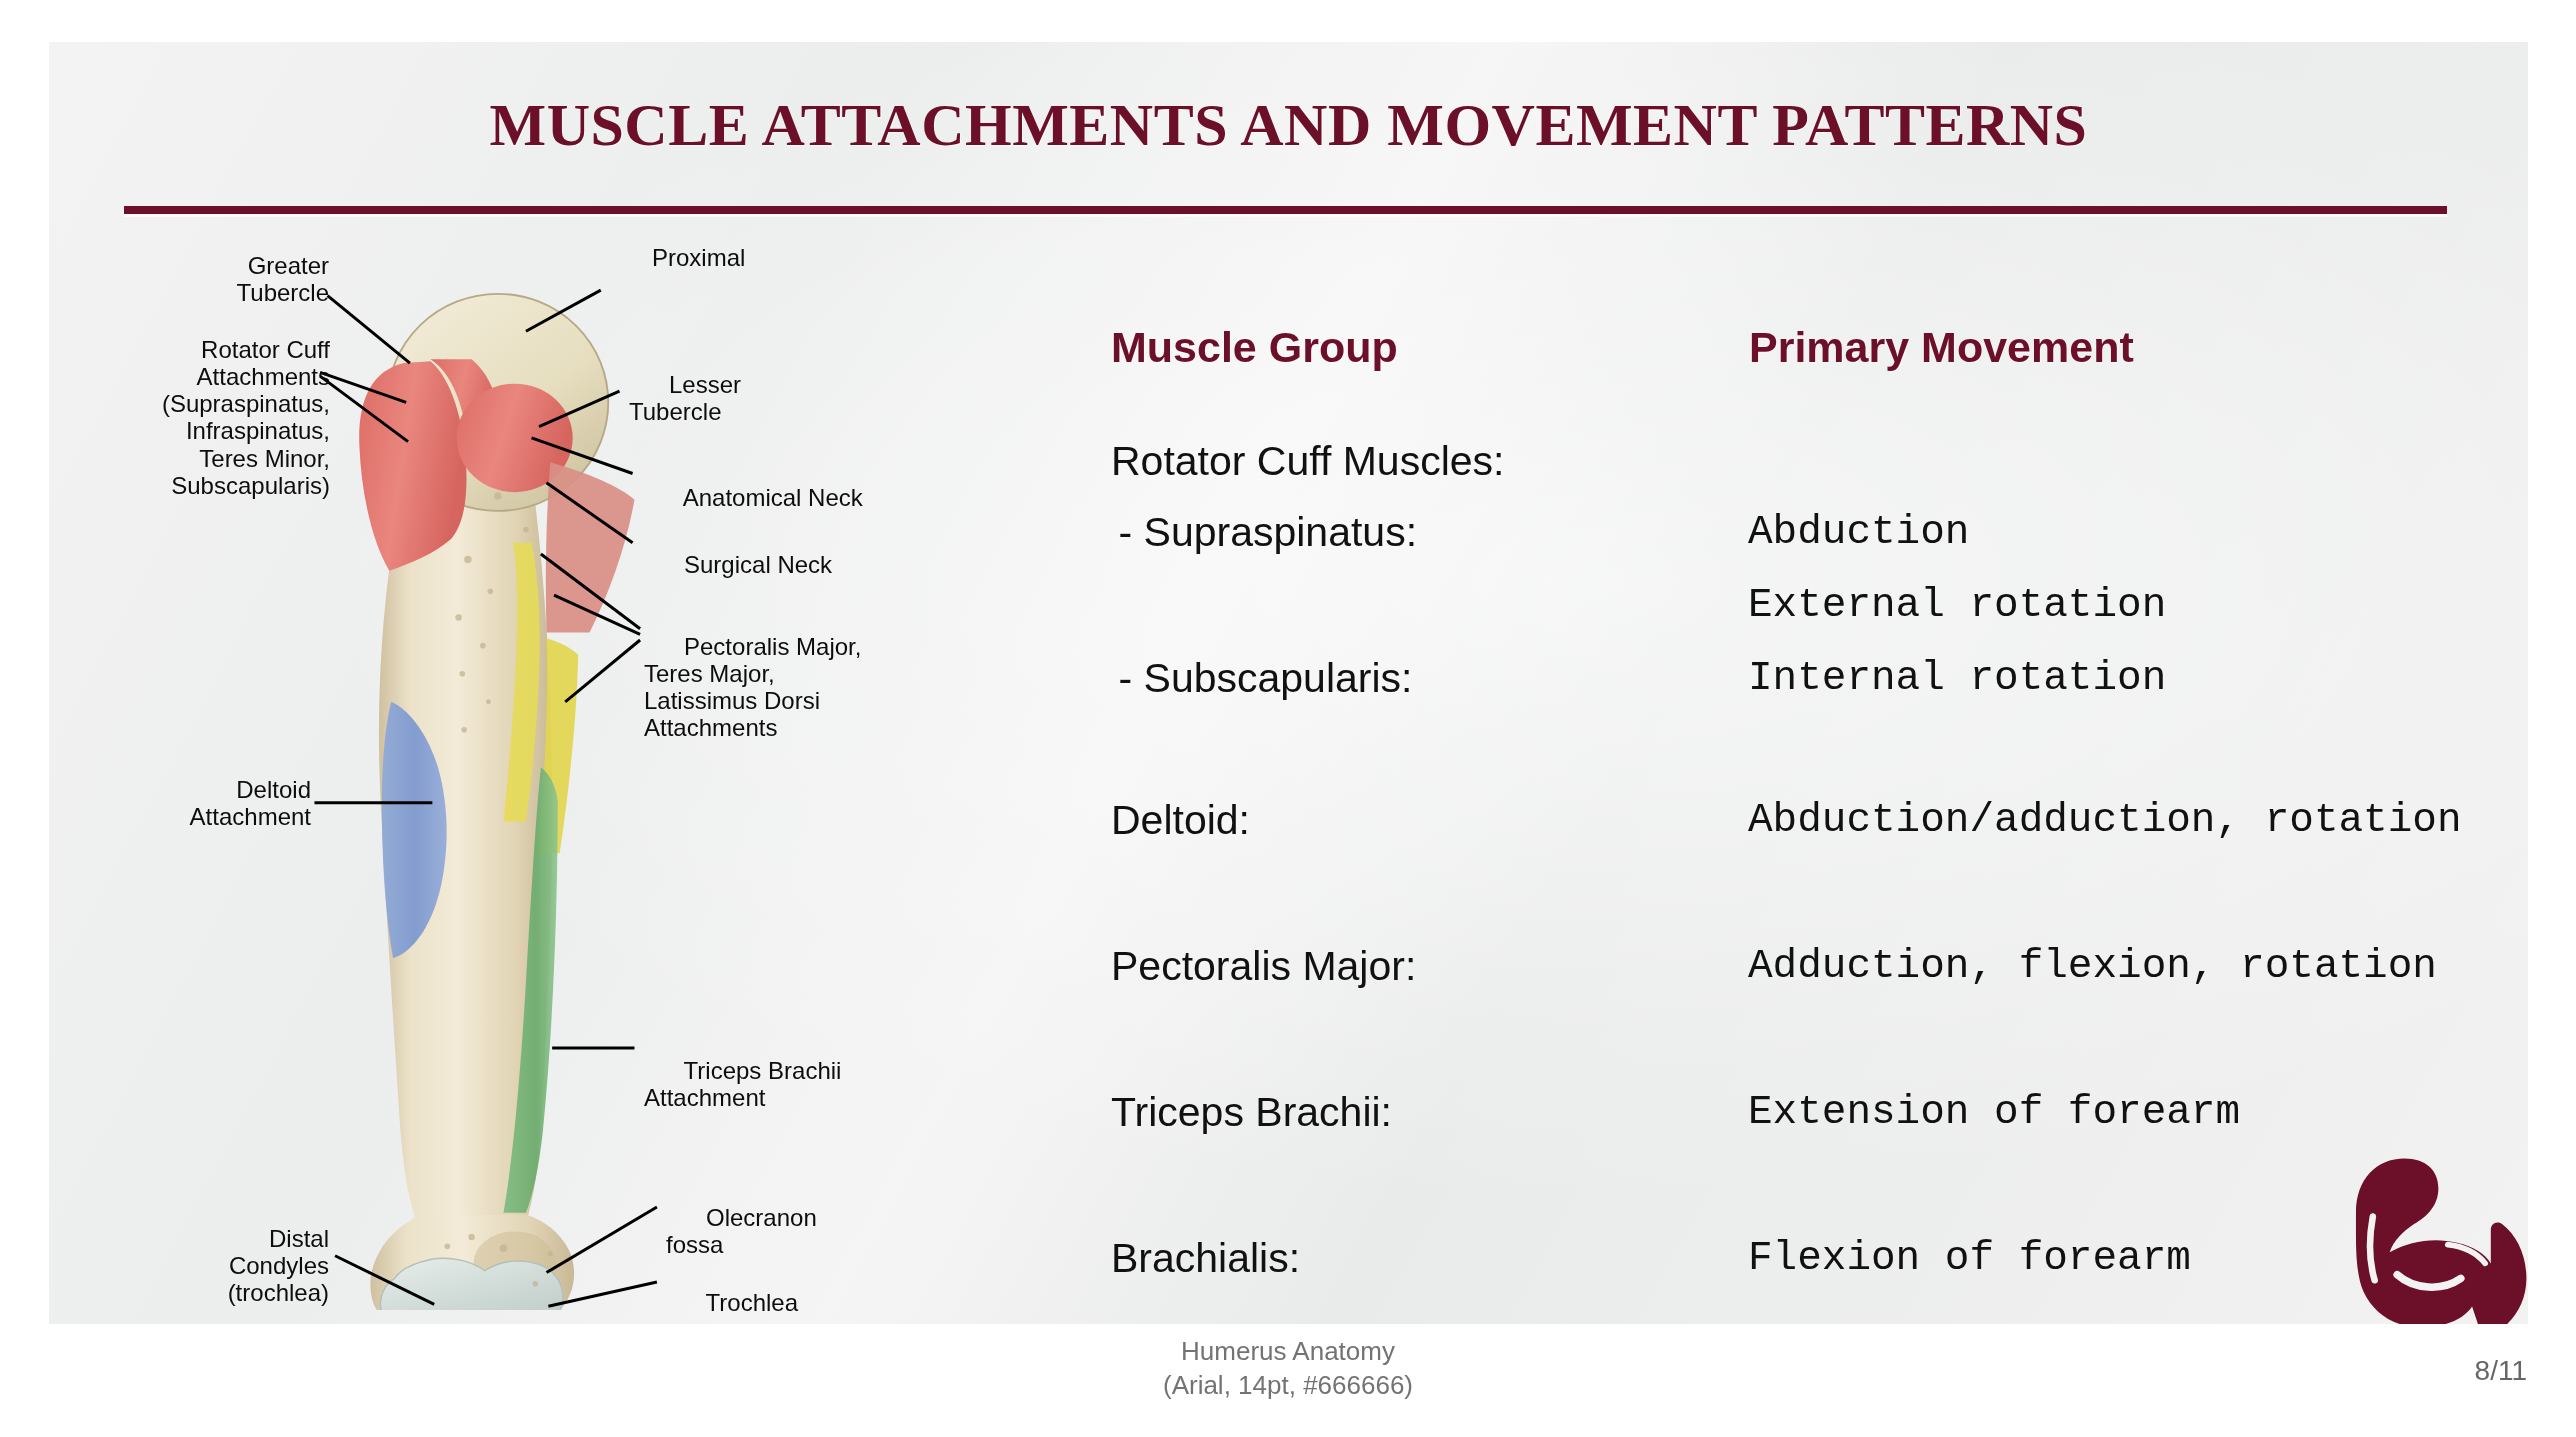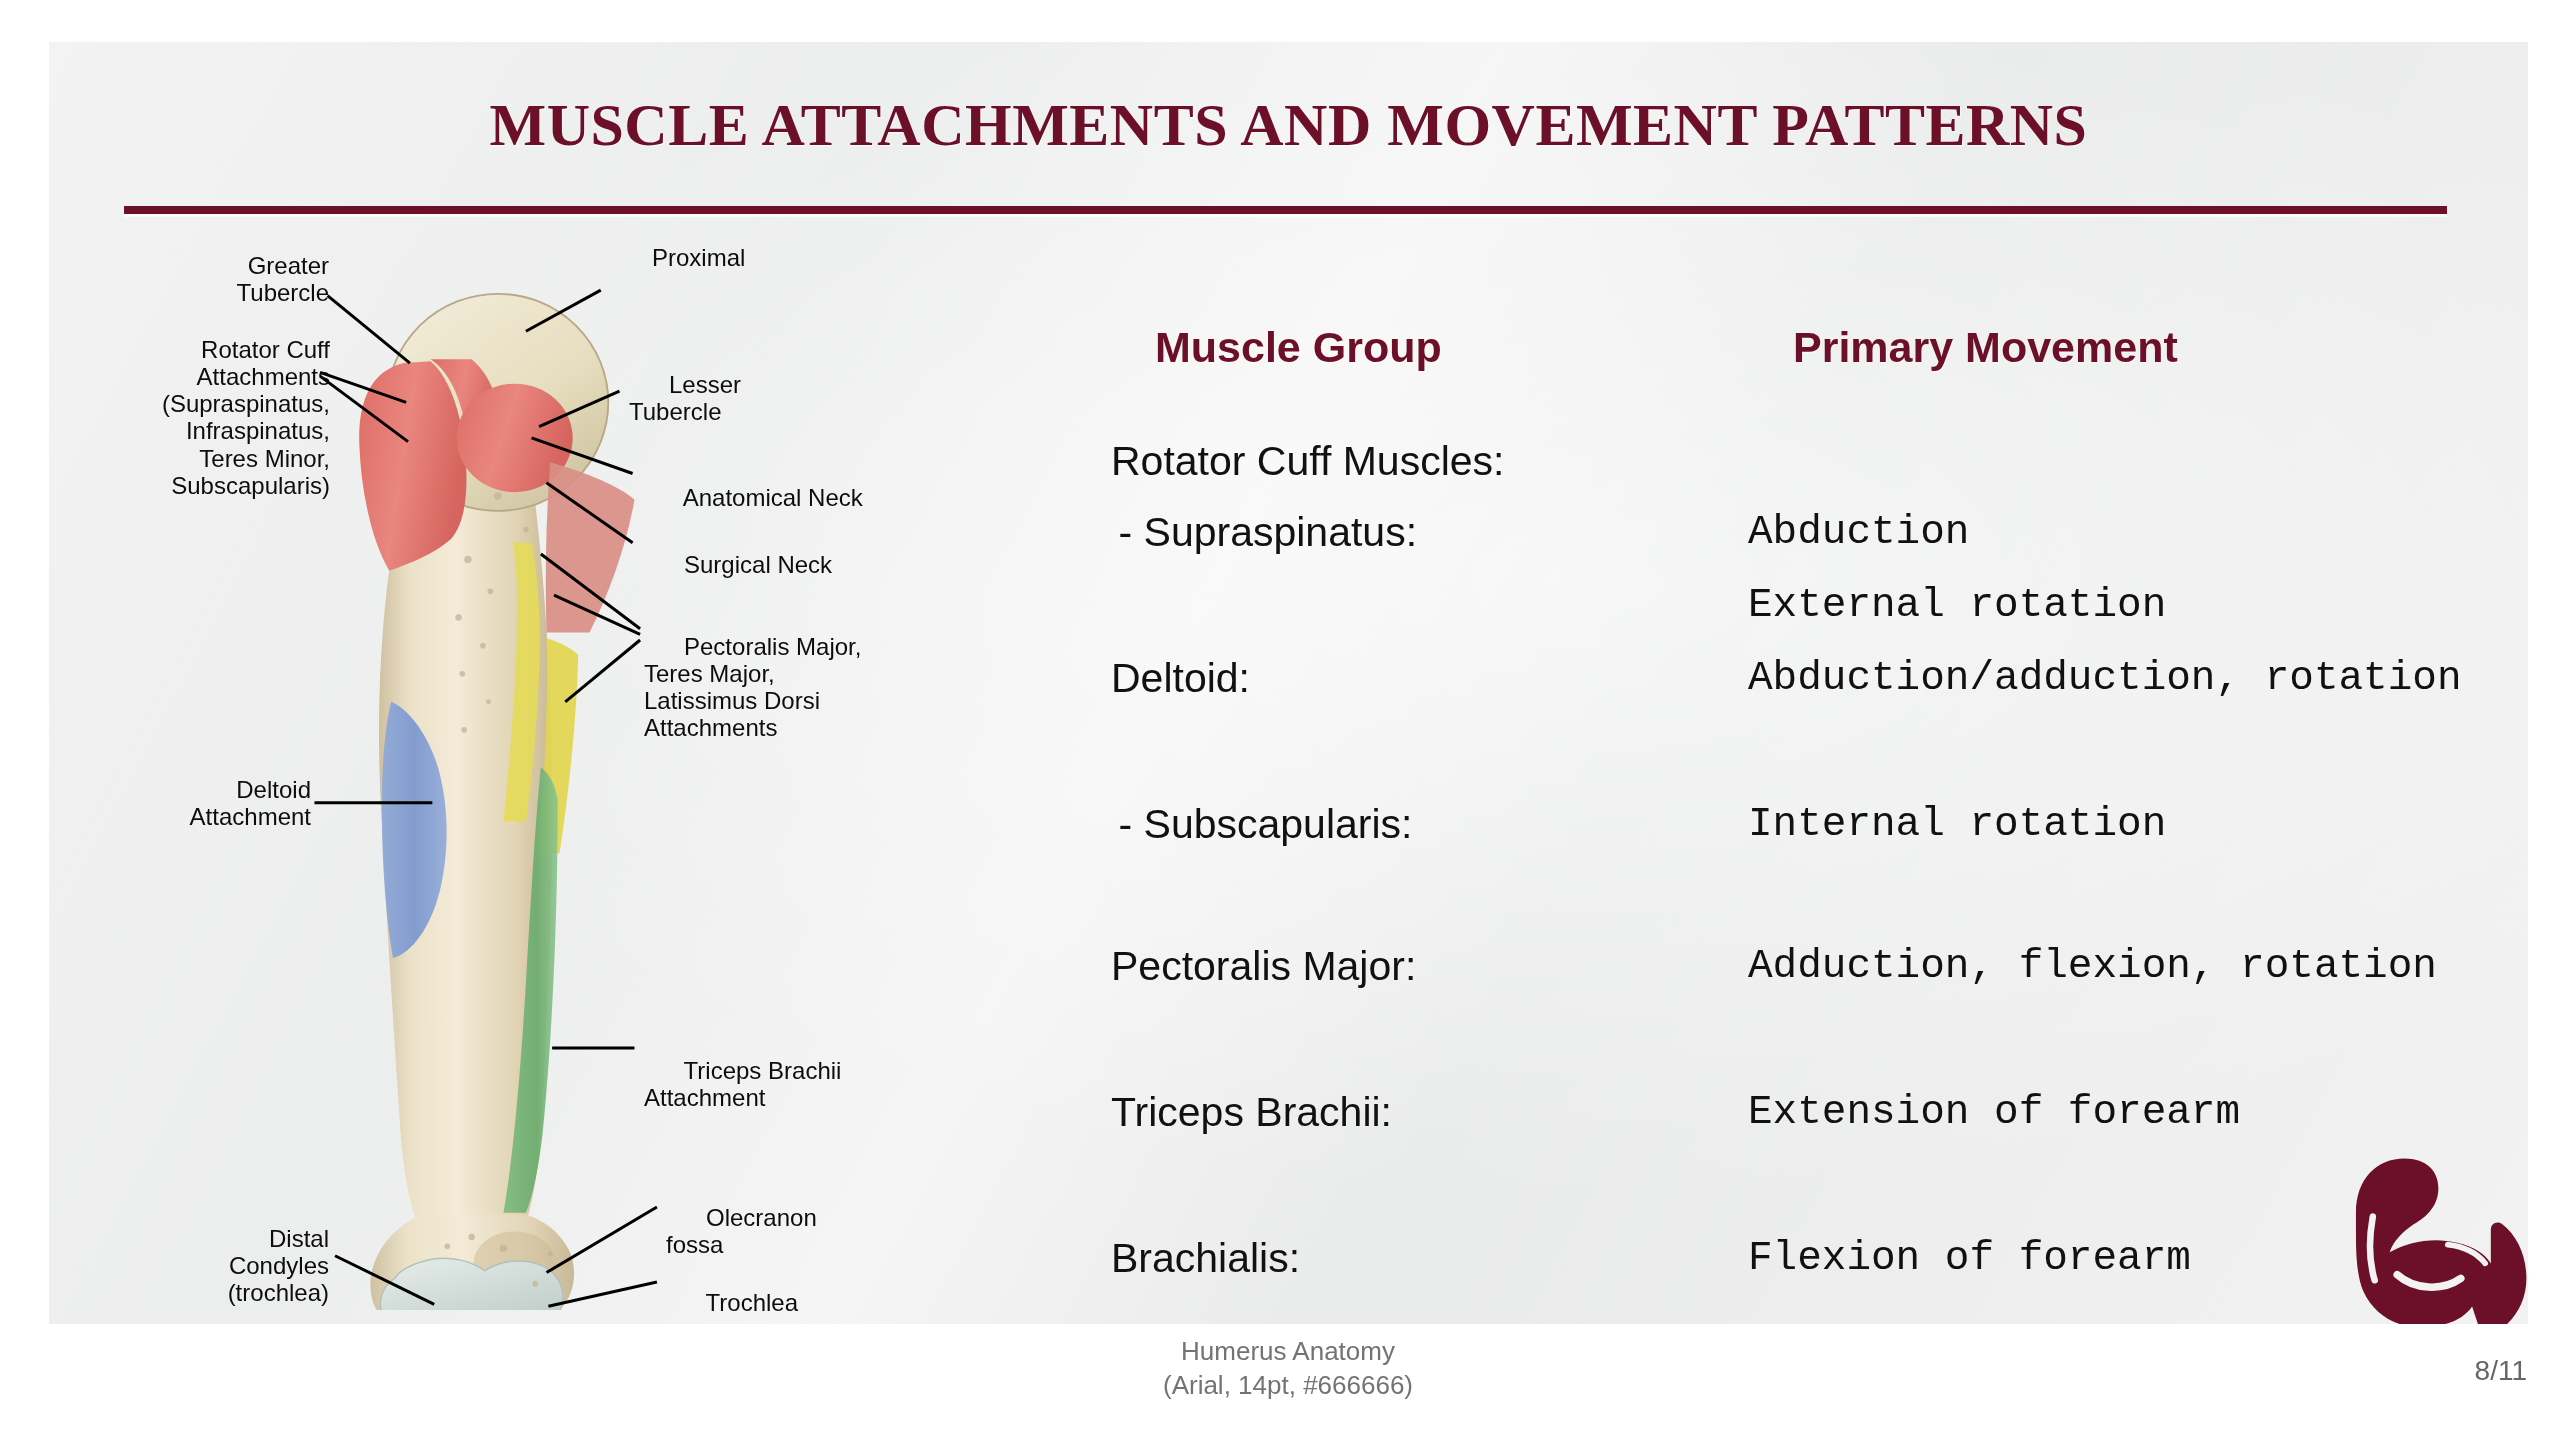--- a/index.html
+++ b/index.html
@@ -51,21 +51,20 @@
   .lbl.l{text-align:left;}
 
   
   #table{position:absolute; left:1062px; top:281px; width:1442px;}
   .thead{position:relative;height:81px;}
   .th{
     position:absolute; top:0;
     font-size:43px; font-weight:700; color:#6b1028;
     text-shadow:0.9px 0.9px 0 rgba(255,255,255,.6);
     white-space:nowrap;
-    margin-left:44px;
   }
   .th.c1{left:0;}
   .th.c2{left:638px;}
   .rows{position:relative;margin-top:34px;}
   .row{position:relative; height:62px;}
   .cell{
     position:absolute; top:0;
     font-size:41px; color:#111; white-space:nowrap;
     font-family:"Liberation Sans", sans-serif;
   }
@@ -284,28 +283,28 @@
 
       <div class="row" style="height:73px">
         <div class="cell c1 ind">- Supraspinatus:</div>
         <div class="cell c2">Abduction</div>
       </div>
 
       <div class="row" style="height:73px">
         <div class="cell c2">External rotation</div>
       </div>
 
+      <div class="row" style="height:142px">
+        <div class="cell c1 ind">- Subscapularis:</div>
+        <div class="cell c2">Internal rotation</div>
+      </div>
+
       <div class="row" style="height:146px">
         <div class="cell c1">Deltoid:</div>
         <div class="cell c2">Abduction/adduction, rotation</div>
-      </div>
-
-      <div class="row" style="height:142px">
-        <div class="cell c1 ind">- Subscapularis:</div>
-        <div class="cell c2">Internal rotation</div>
       </div>
 
       <div class="row" style="height:146px">
         <div class="cell c1">Pectoralis Major:</div>
         <div class="cell c2">Adduction, flexion, rotation</div>
       </div>
 
       <div class="row" style="height:146px">
         <div class="cell c1">Triceps Brachii:</div>
         <div class="cell c2">Extension of forearm</div>

